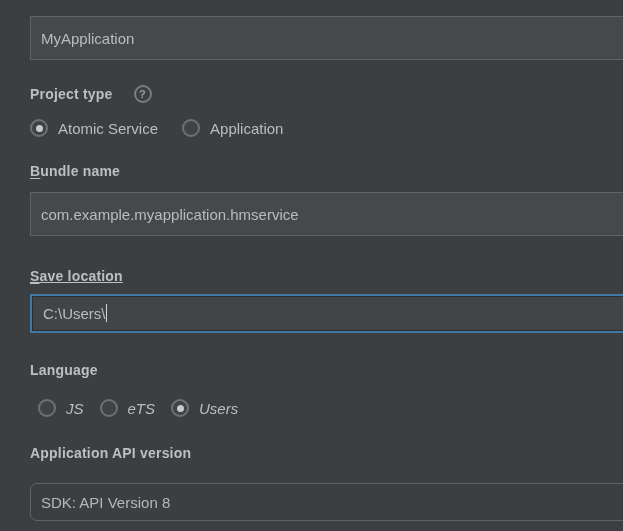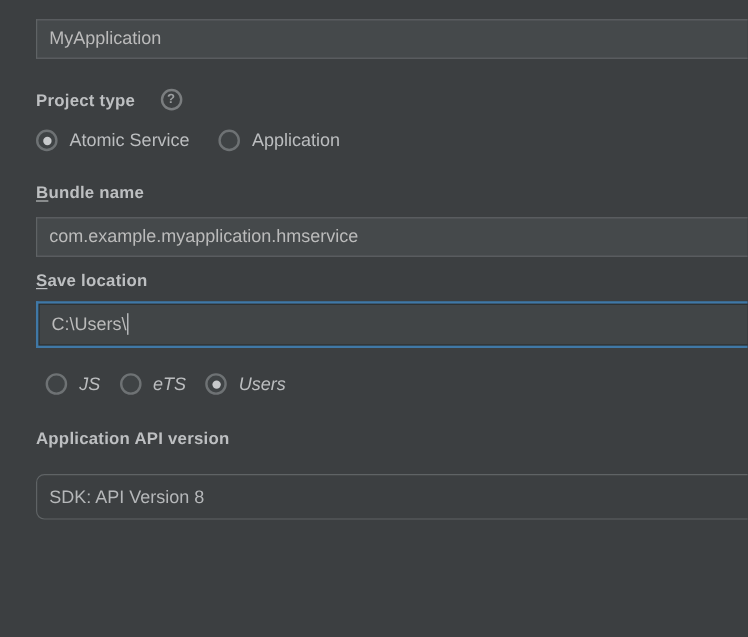--- a/index.html
+++ b/index.html
@@ -22,21 +22,21 @@
     color: #bdbfc1;
     letter-spacing: 0.2px;
     display: flex;
     align-items: center;
     gap: 21px;
   }
   .mnemonic { text-decoration: underline; text-underline-offset: 2px; }
 
   
   .text-field {
-    height: 33px;
+    height: 44px;
     background: #45494b;
     border: 1px solid #5f6365;
     border-right: none;
     display: flex;
     align-items: center;
     padding-left: 10px;
     color: #bbbbbb;
     font-size: 15px;
     width: calc(100% + 1px);
   }
@@ -125,21 +125,21 @@
     align-items: center;
     justify-content: center;
     flex: none;
   }
 
   
   .mt-project-label   { margin-top: 25px; }
   .mt-radio1          { margin-top: 16px; }
   .mt-bundle-label    { margin-top: 26px; }
   .mt-bundle-field    { margin-top: 13px; align-items: center; }
-  .mt-save-label      { margin-top: 11px; }
+  .mt-save-label      { margin-top: 32px; text-decoration: underline; }
   .mt-save-field      { margin-top: 10px; }
   .mt-language-label  { margin-top: 29px; }
   .mt-radio2          { margin-top: 21px; }
   .mt-api-label       { margin-top: 28px; }
   .mt-api-field       { margin-top: 22px; }
 </style>
 </head>
 <body>
 
 <div class="content">
@@ -182,20 +182,23 @@
       <span class="mnemonic">S</span><span>ave location</span>
     </span>
   </div>
   <div class="text-field-focus-wrap mt-save-field">
     <div class="text-field">
       <span>C:\Users\</span>
         <span class="caret"></span>
     </div>
   </div>
 
+  <div class="field-label mt-language-label">
+    <span>Language</span>
+  </div>
   <div class="radio-row indented mt-radio2">
     <div class="radio-item">
       <span class="radio-circle">
         
       </span>
       <span class="radio-label">JS</span>
     </div>
     <div class="radio-item">
       <span class="radio-circle">
         

